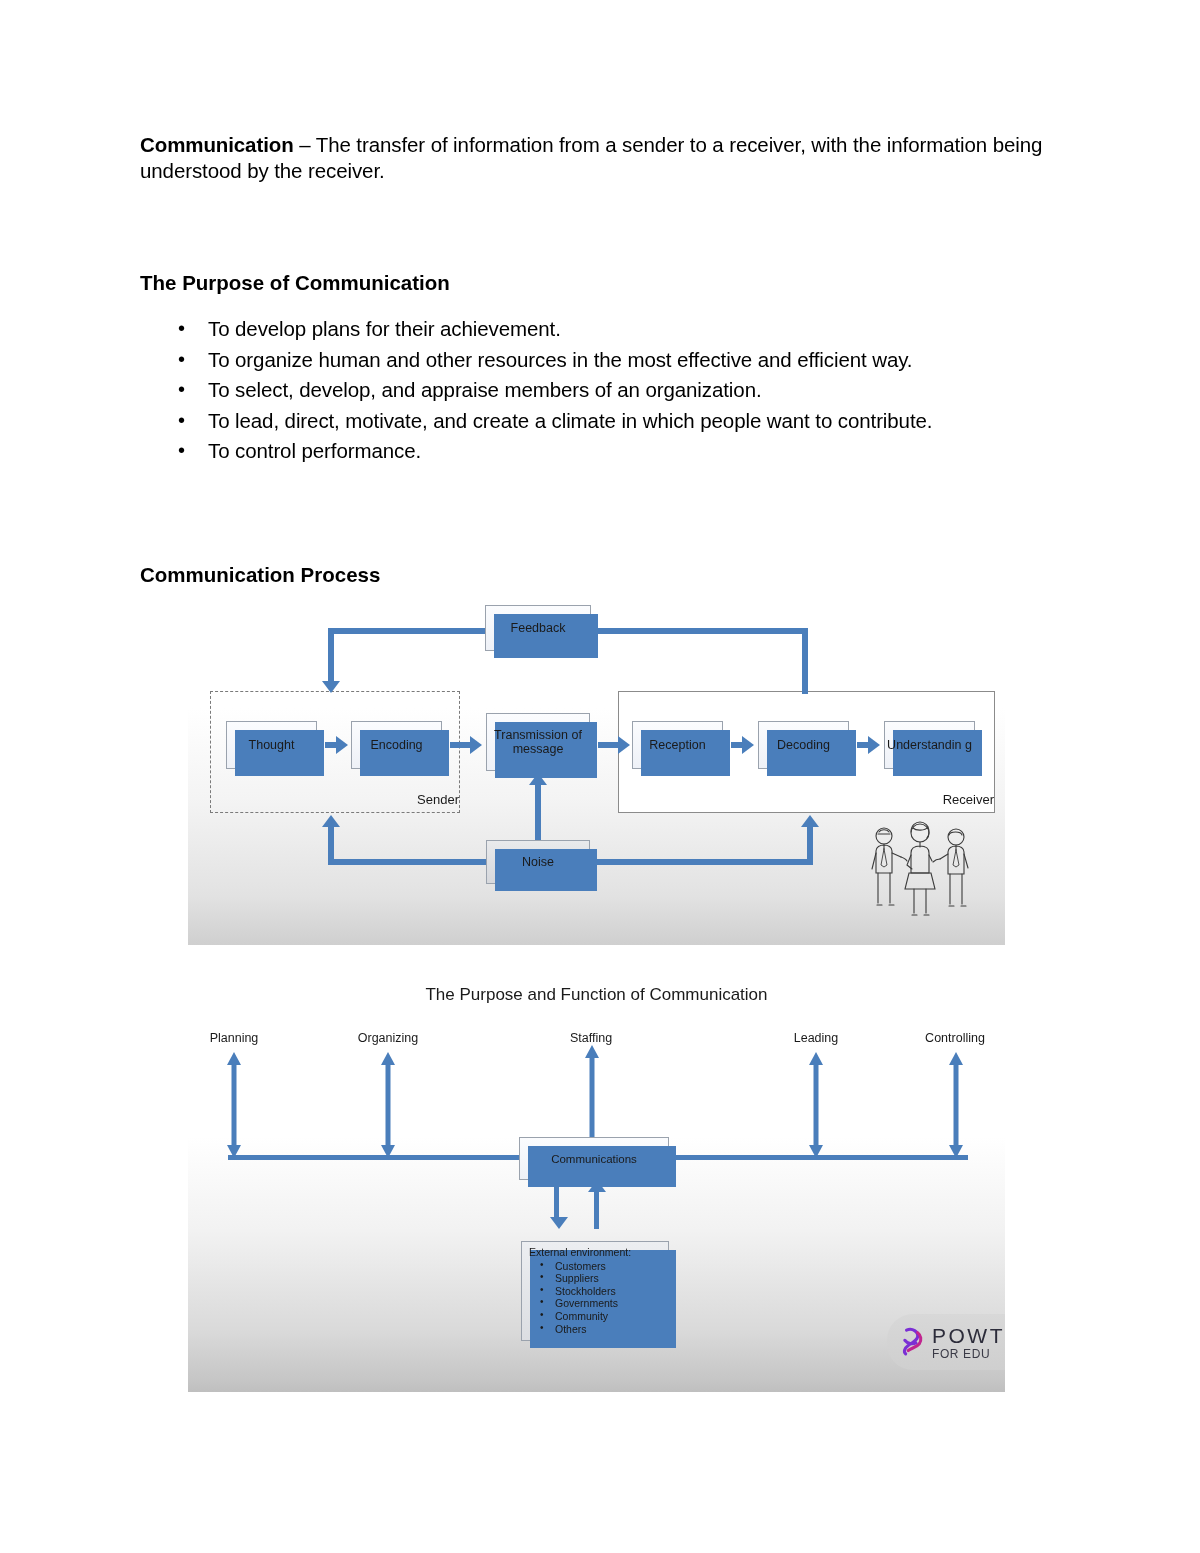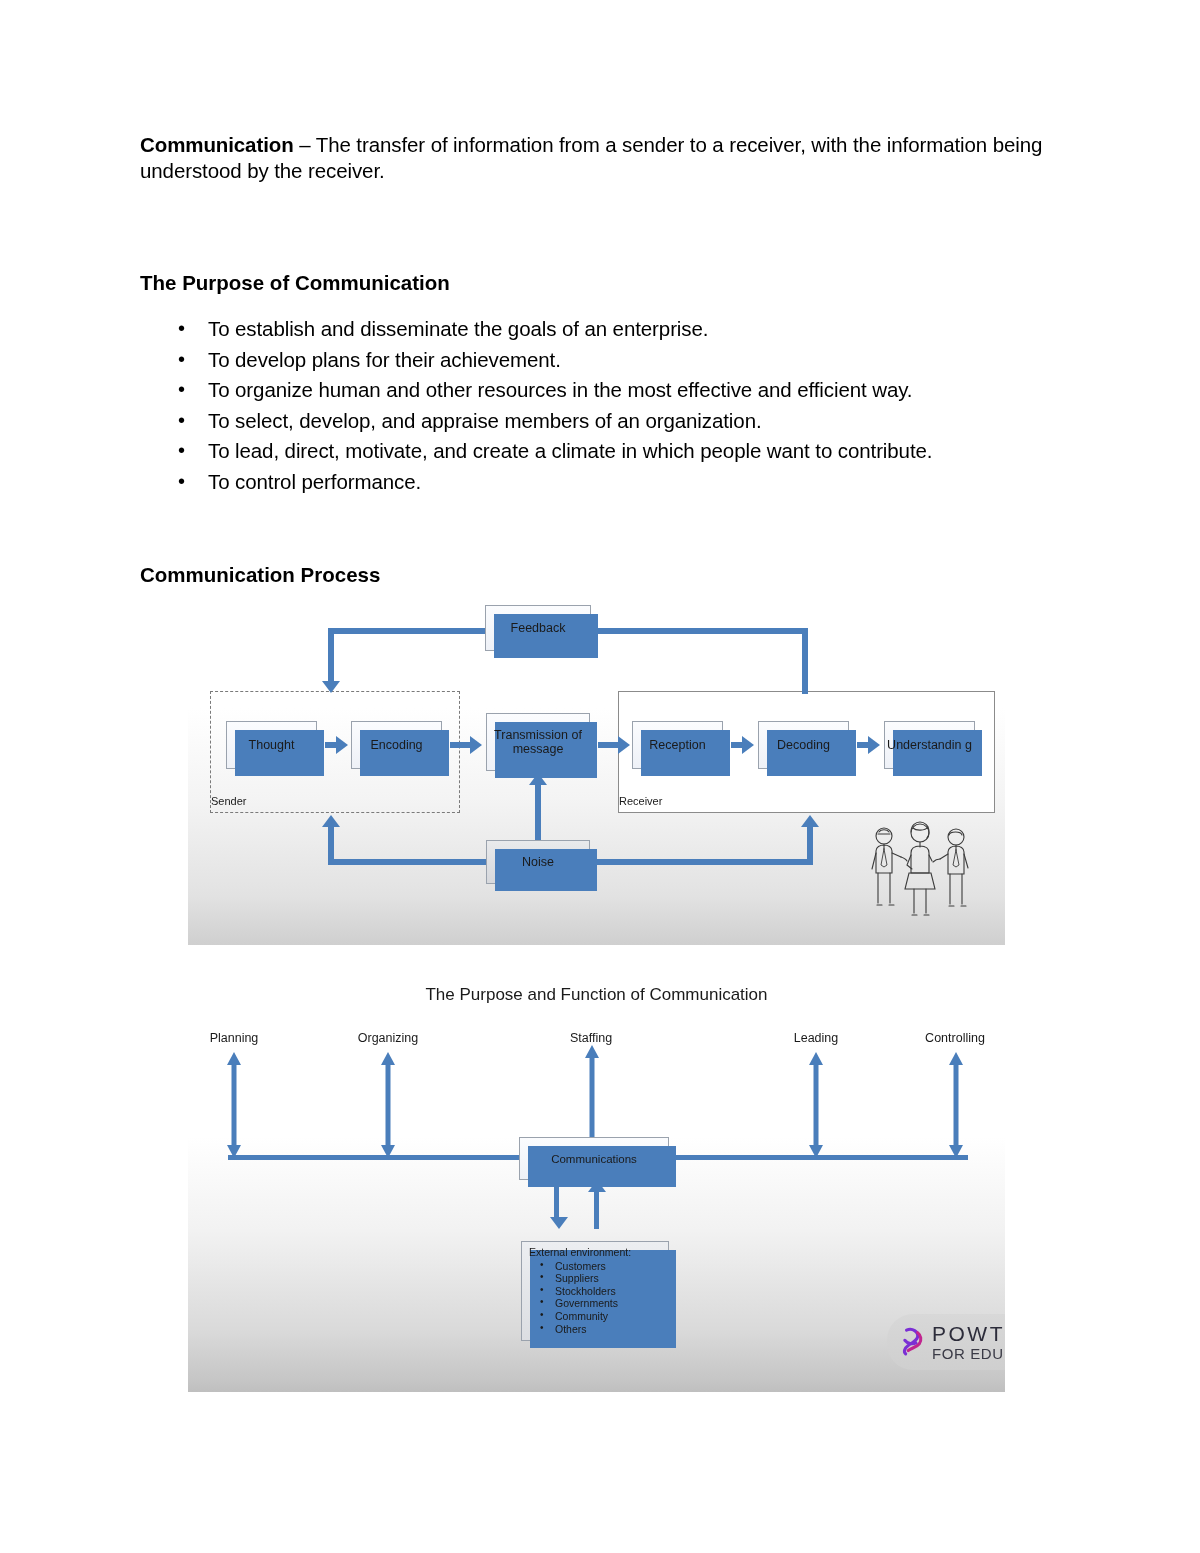--- a/index.html
+++ b/index.html
@@ -86,21 +86,21 @@
     z-index:-1;
   }
   .pbox.grayfill { background:linear-gradient(180deg,#e9eaec 0%, #d6d8dc 100%); }
 
   
   .frame { position:absolute; z-index:2; }
   .frame.dashed { border:1px dashed #7a7a7a; }
   .frame.solid  { border:1px solid #8b8b8b; background:#ffffff; }
   .frame-label {
     position:absolute; bottom:5px; left:0; width:100%;
-    text-align:left; font-size:11px; color:#1a1a1a;
+    text-align:right; font-size:13px; color:#1a1a1a;
   }
 
   
   .ln { position:absolute; background:#4a7ebb; z-index:3; }
   .ln.h { height:6px; }
   .ln.v { width:6px; }
   .arrow { position:absolute; width:0; height:0; z-index:3; }
   .arrow.right { border-top:9px solid transparent; border-bottom:9px solid transparent; border-left:12px solid #4a7ebb; }
   .arrow.left  { border-top:9px solid transparent; border-bottom:9px solid transparent; border-right:12px solid #4a7ebb; }
   .arrow.up    { border-left:9px solid transparent; border-right:9px solid transparent; border-bottom:12px solid #4a7ebb; }
@@ -161,35 +161,34 @@
     position:absolute; right:0px; bottom:22px;
     width:118px; height:56px;
     background:linear-gradient(180deg,#d8d8d8 0%, #cfcfcf 100%);
     border-top-left-radius:26px; border-bottom-left-radius:26px;
     display:flex; align-items:center; gap:5px;
     padding-left:11px;
     z-index:6;
   }
   .powtoon .pt-text { line-height:1; }
   .powtoon .pt-main { font-size:21px; letter-spacing:2.5px; color:#2c2c3a; font-weight:500; }
-  .powtoon .pt-sub  { font-size:15px; letter-spacing:0.6px; color:#3a3a46; margin-top:2px; }
+  .powtoon .pt-sub  { font-size:12px; letter-spacing:0.6px; color:#3a3a46; margin-top:2px; }
 </style>
 </head>
 <body>
 
 <div class="page">
 
   <div class="doc-body">
     <p class="para"><span class="lead">Communication</span><span> – </span><span>The transfer of information from a sender to a receiver, with the information being understood by the receiver.</span></p>
   </div>
 
   <div class="heading" id="purpose-heading">The Purpose of Communication</div>
 
   <ul class="bullets">
-    <li>To establish and disseminate the goals of an enterprise.</li>
     <li>To develop plans for their achievement.</li>
     <li>To organize human and other resources in the most effective and efficient way.</li>
     <li>To select, develop, and appraise members of an organization.</li>
     <li>To lead, direct, motivate, and create a climate in which people want to contribute.</li>
     <li>To control performance.</li>
   </ul>
 
   <div class="heading" id="process-heading">Communication Process</div>
 
   <div class="fig" id="fig-process">

